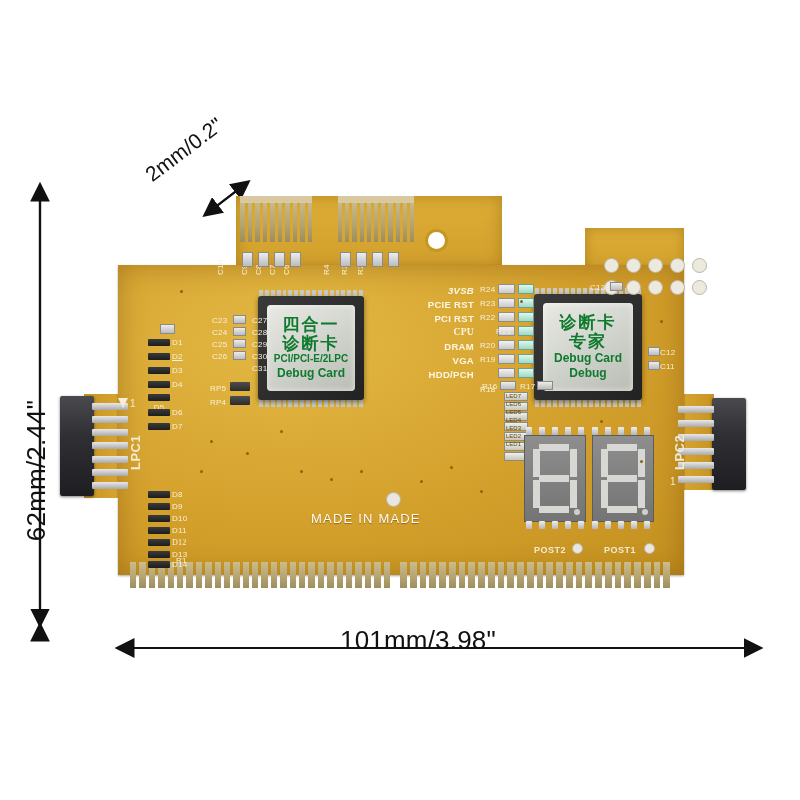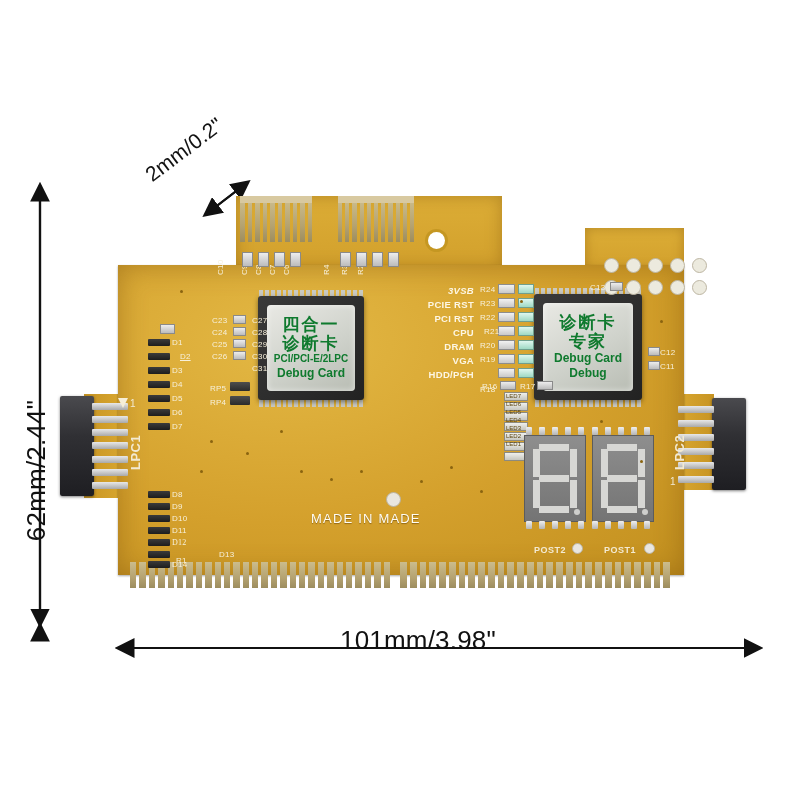--- a/index.html
+++ b/index.html
@@ -444,23 +444,23 @@
     <span class="led-bulb"></span>
   </div>
 
   <div class="led-name" style="left:398px;top:313px;width:76px;">PCI RST</div>
   <div class="led-row" style="left:480px;top:312px;">
     <span class="refdes" style="position:relative;left:0;top:0;">R22</span>
     <span class="led-res"></span>
     <span class="led-bulb"></span>
   </div>
 
-  <div class="led-name" style="left:398px;top:327px;width:76px;">CPU</div>
+  <div class="led-name" style="left:398px;top:327px;width:76px;font-family:Liberation Serif, serif;">CPU</div>
   <div class="led-row" style="left:480px;top:326px;">
-    <span class="refdes" style="position:relative;left:4px;top:0;">R21</span>
+    <span class="refdes" style="position:relative;left:16px;top:0;">R21</span>
     <span class="led-res"></span>
     <span class="led-bulb"></span>
   </div>
 
   <div class="led-name" style="left:398px;top:341px;width:76px;">DRAM</div>
   <div class="led-row" style="left:480px;top:340px;">
     <span class="refdes" style="position:relative;left:0;top:0;">R20</span>
     <span class="led-res"></span>
     <span class="led-bulb"></span>
   </div>
@@ -612,31 +612,31 @@
   <div class="smd" style="left:356px;top:252px;width:9px;height:13px;"></div>
   <div class="smd" style="left:372px;top:252px;width:9px;height:13px;"></div>
   <div class="smd" style="left:388px;top:252px;width:9px;height:13px;"></div>
 
   <div class="diode-row" style="left:148px;top:338px;">
     <span class="diode-body"></span>
     <span class="refdes" style="position:relative;left:0;top:0;">D1</span>
   </div>
   <div class="diode-row" style="left:148px;top:352px;">
     <span class="diode-body"></span>
-    <span class="refdes" style="position:relative;left:8px;top:0;text-decoration:underline;">D2</span>
+    <span class="refdes" style="position:relative;left:0;top:0;text-decoration:underline;">D2</span>
   </div>
   <div class="diode-row" style="left:148px;top:366px;">
     <span class="diode-body"></span>
     <span class="refdes" style="position:relative;left:0;top:0;">D3</span>
   </div>
   <div class="diode-row" style="left:148px;top:380px;">
     <span class="diode-body"></span>
     <span class="refdes" style="position:relative;left:0;top:0;">D4</span>
   </div>
-  <div class="diode-row" style="left:148px;top:394px;">
+  <div class="diode-row" style="left:148px;top:394px;flex-direction:column;">
     <span class="diode-body"></span>
     <span class="refdes" style="position:relative;left:0;top:0;">D5</span>
   </div>
   <div class="diode-row" style="left:148px;top:408px;">
     <span class="diode-body"></span>
     <span class="refdes" style="position:relative;left:0;top:0;">D6</span>
   </div>
   <div class="diode-row" style="left:148px;top:422px;">
     <span class="diode-body"></span>
     <span class="refdes" style="position:relative;left:0;top:0;">D7</span>
@@ -657,21 +657,21 @@
   <div class="diode-row" style="left:148px;top:526px;">
     <span class="diode-body"></span>
     <span class="refdes" style="position:relative;left:0;top:0;">D11</span>
   </div>
   <div class="diode-row" style="left:148px;top:538px;font-family:Liberation Serif, serif;">
     <span class="diode-body"></span>
     <span class="refdes" style="position:relative;left:0;top:0;">D12</span>
   </div>
   <div class="diode-row" style="left:148px;top:550px;">
     <span class="diode-body"></span>
-    <span class="refdes" style="position:relative;left:0;top:0;margin-left:47px;">D13</span>
+    <span class="refdes" style="position:relative;left:0;top:0;">D13</span>
   </div>
   <div class="diode-row" style="left:148px;top:560px;">
     <span class="diode-body"></span>
     <span class="refdes" style="position:relative;left:0;top:0;">D14</span>
   </div>
   <div class="refdes" style="left:176px;top:556px;">R1</div>
 
   <div class="smd" style="left:160px;top:324px;width:13px;height:8px;"></div>
 
   <div id="made-in-china">MADE IN MADE</div>

